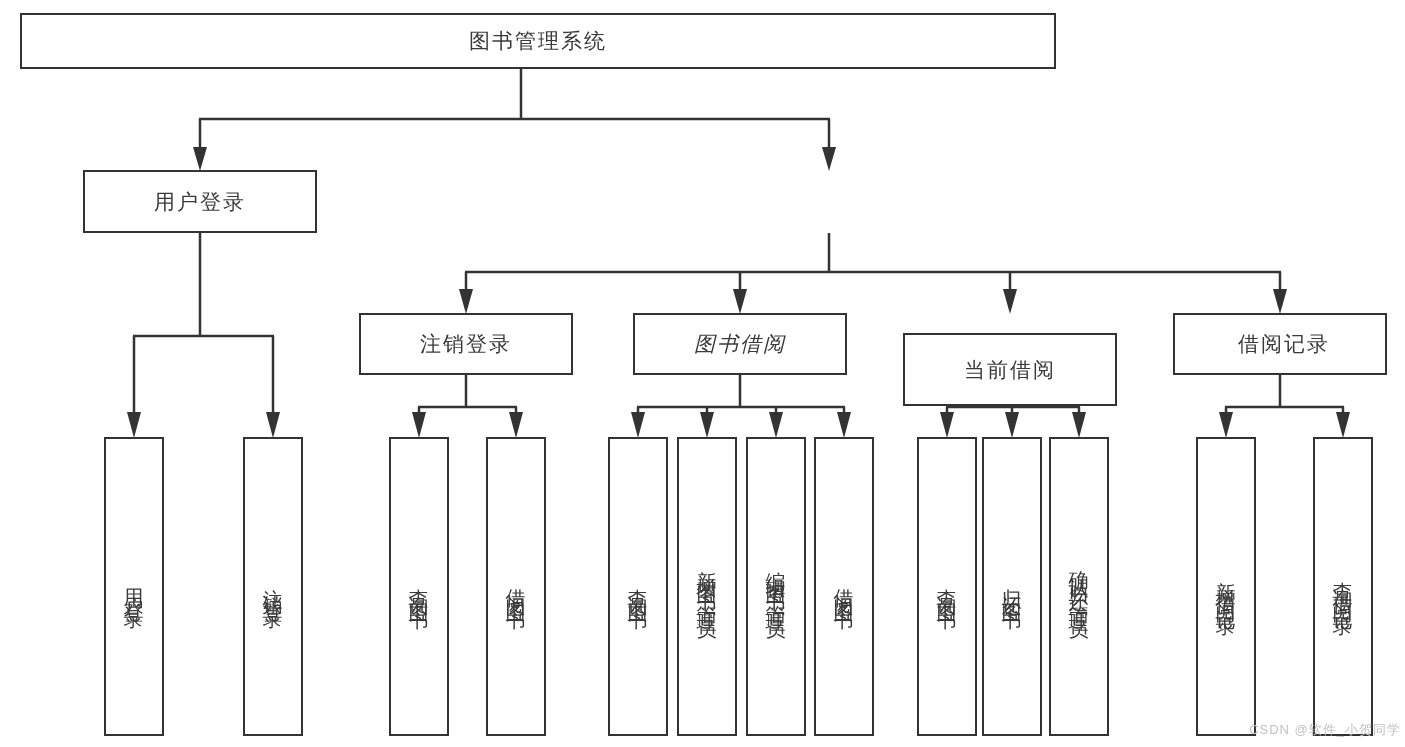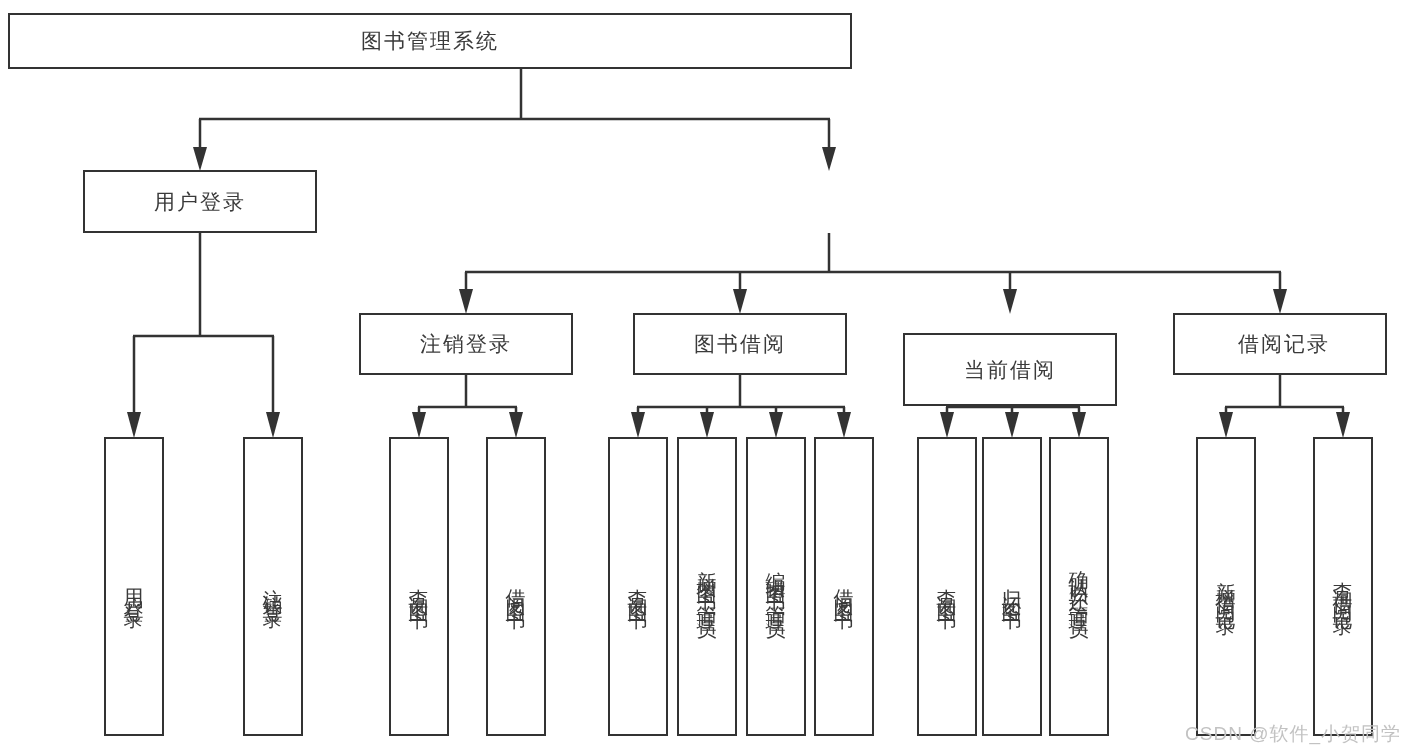--- a/index.html
+++ b/index.html
@@ -57,21 +57,21 @@
     font-size:20px;
     letter-spacing:7px;
     line-height:1.1;
     color:var(--text);
   }
   .watermark{
     position:absolute;
     top:721px;
     right:4px;
     z-index:3;
-    font-size:19px;
+    font-size:13px;
     color:var(--watermark);
     letter-spacing:1px;
     white-space:nowrap;
   }
 </style>
 </head>
 <body>
 
 <div class="canvas">
 
@@ -144,32 +144,32 @@
     <g>
       <line x1="1280" y1="375" x2="1280" y2="408"></line>
       <line x1="1225" y1="407" x2="1344" y2="407"></line>
       <line x1="1226" y1="407" x2="1226" y2="414"></line>
       <polygon points="1219,412 1233,412 1226,438"></polygon>
       <line x1="1343" y1="407" x2="1343" y2="414"></line>
       <polygon points="1336,412 1350,412 1343,438"></polygon>
     </g>
   </svg>
 
-  <div class="node" style="left:8px;top:13px;width:844px;height:56px;">
+  <div class="node" style="left:20px;top:13px;width:1036px;height:56px;">
     <span>图书管理系统</span>
   </div>
 
   <div class="node" style="left:83px;top:170px;width:234px;height:63px;">
     <span>用户登录</span>
   </div>
 
   <div class="node" style="left:359px;top:313px;width:214px;height:62px;">
     <span>注销登录</span>
   </div>
-  <div class="node" style="left:633px;top:313px;width:214px;height:62px;">
+  <div class="node" style="left:633px;top:313px;width:214px;height:62px;font-style:italic;">
     <span>图书借阅</span>
   </div>
   <div class="node" style="left:903px;top:313px;width:214px;height:73px;margin-top:20px;">
     <span>当前借阅</span>
   </div>
   <div class="node" style="left:1173px;top:313px;width:214px;height:62px;padding-left:8px;">
     <span>借阅记录</span>
   </div>
 
   <div class="leaf" style="left:104px;">

